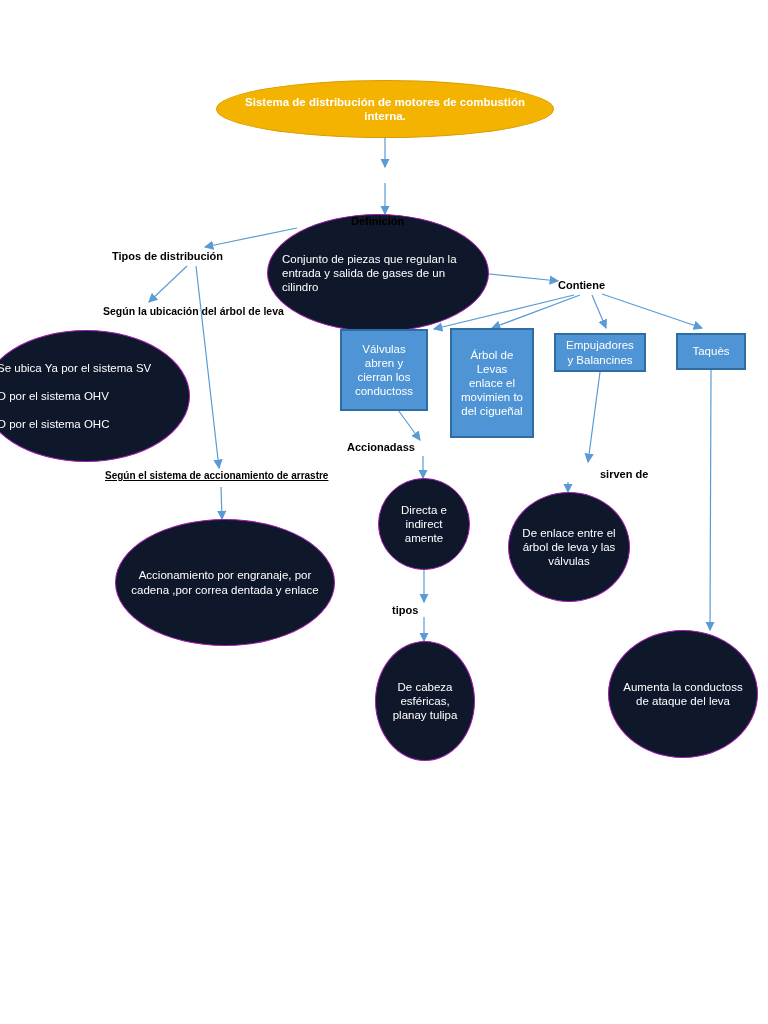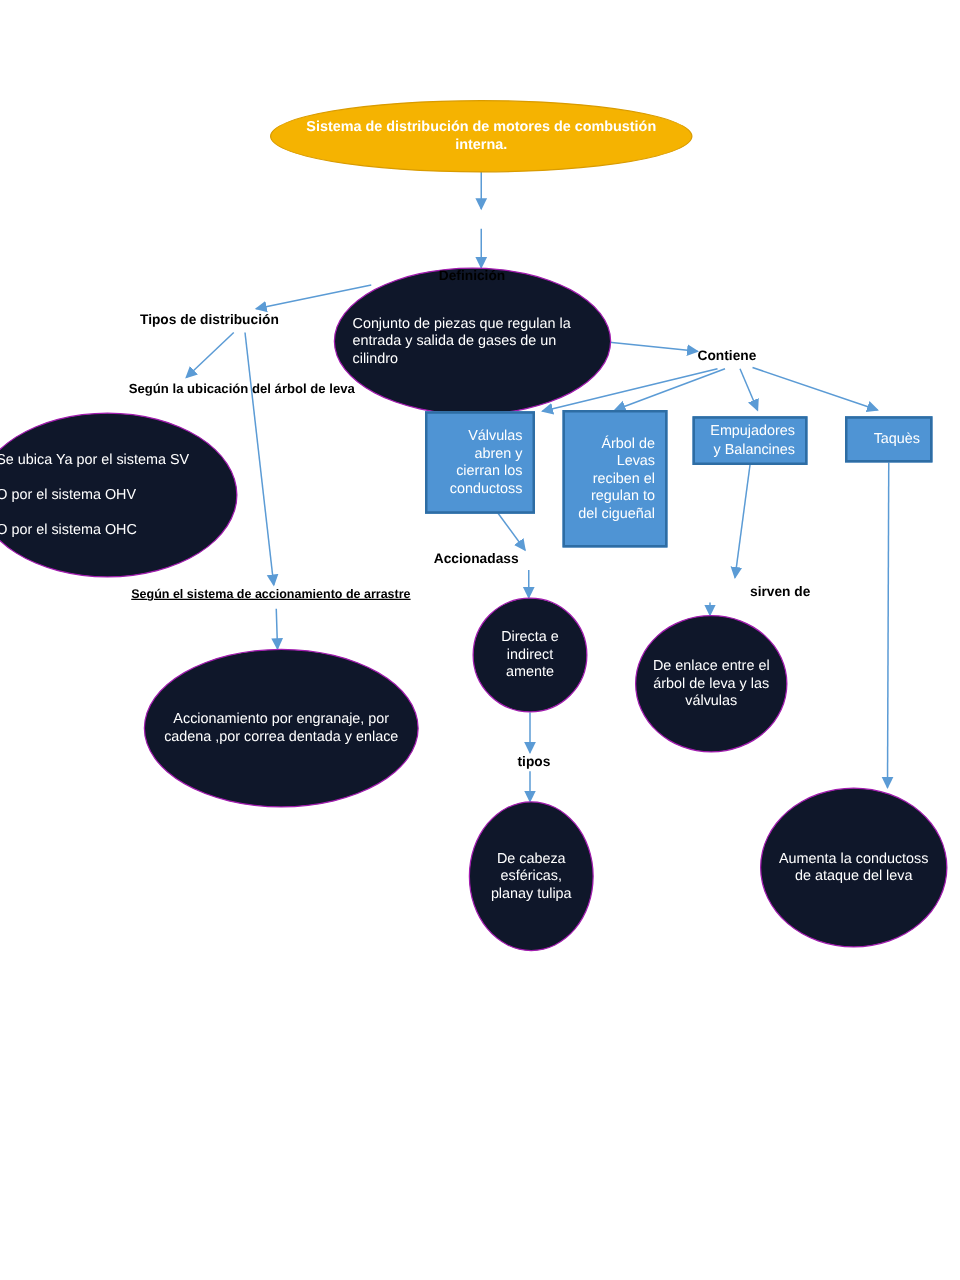--- a/index.html
+++ b/index.html
@@ -47,21 +47,21 @@
     border: 1px solid #d99b00;
   }
   .ellipse.left-align {
     text-align: left;
     justify-content: flex-start;
   }
   .rect {
     background: #4F94D4;
     border: 2px solid #2e6da4;
     justify-content: center;
-    text-align: right;
+    text-align: center;
   }
   .node .txt {
     width: 100%;
     padding: 0 8px;
     box-sizing: border-box;
     white-space: pre-line;
   }
   .ellipse.left-align .txt {
     padding-left: 14px;
   }
@@ -139,21 +139,21 @@
 
   <div class="node ellipse" style="left:115px; top:519px; width:220px; height:127px; font-size:11.5px;">
     <span class="txt">Accionamiento por engranaje, por cadena ,por correa dentada y enlace</span>
   </div>
 
   <div class="node rect" style="left:340px; top:329px; width:88px; height:82px; font-size:11.5px;">
     <span class="txt">Válvulas abren y cierran los conductoss</span>
   </div>
 
   <div class="node rect" style="left:450px; top:328px; width:84px; height:110px; font-size:11.5px;">
-    <span class="txt">Árbol de Levas reciben el regulan to del cigueñal</span>
+    <span class="txt">Árbol de Levas enlace el movimien to del cigueñal</span>
   </div>
 
   <div class="node rect" style="left:554px; top:333px; width:92px; height:39px; font-size:11.5px;">
     <span class="txt">Empujadores y Balancines</span>
   </div>
 
   <div class="node rect" style="left:676px; top:333px; width:70px; height:37px; font-size:11.5px;">
     <span class="txt">Taquès</span>
   </div>
 
@@ -180,15 +180,15 @@
   <div class="edge-label" style="left:103px; top:305px; font-size:10.5px;">Según la ubicación del árbol de leva</div>
 
   <div class="edge-label" style="left:105px; top:470px; font-size:10px;text-decoration:underline;">Según el sistema de accionamiento de arrastre</div>
 
   <div class="edge-label" style="left:558px; top:279px;">Contiene</div>
 
   <div class="edge-label" style="left:347px; top:441px;">Accionadass</div>
 
   <div class="edge-label" style="left:600px; top:468px;">sirven de</div>
 
-  <div class="edge-label" style="left:414px; top:604px;text-align:center;">tipos</div>
+  <div class="edge-label" style="left:392px; top:604px;text-align:center;">tipos</div>
 
 </div>
 
 </body></html>

